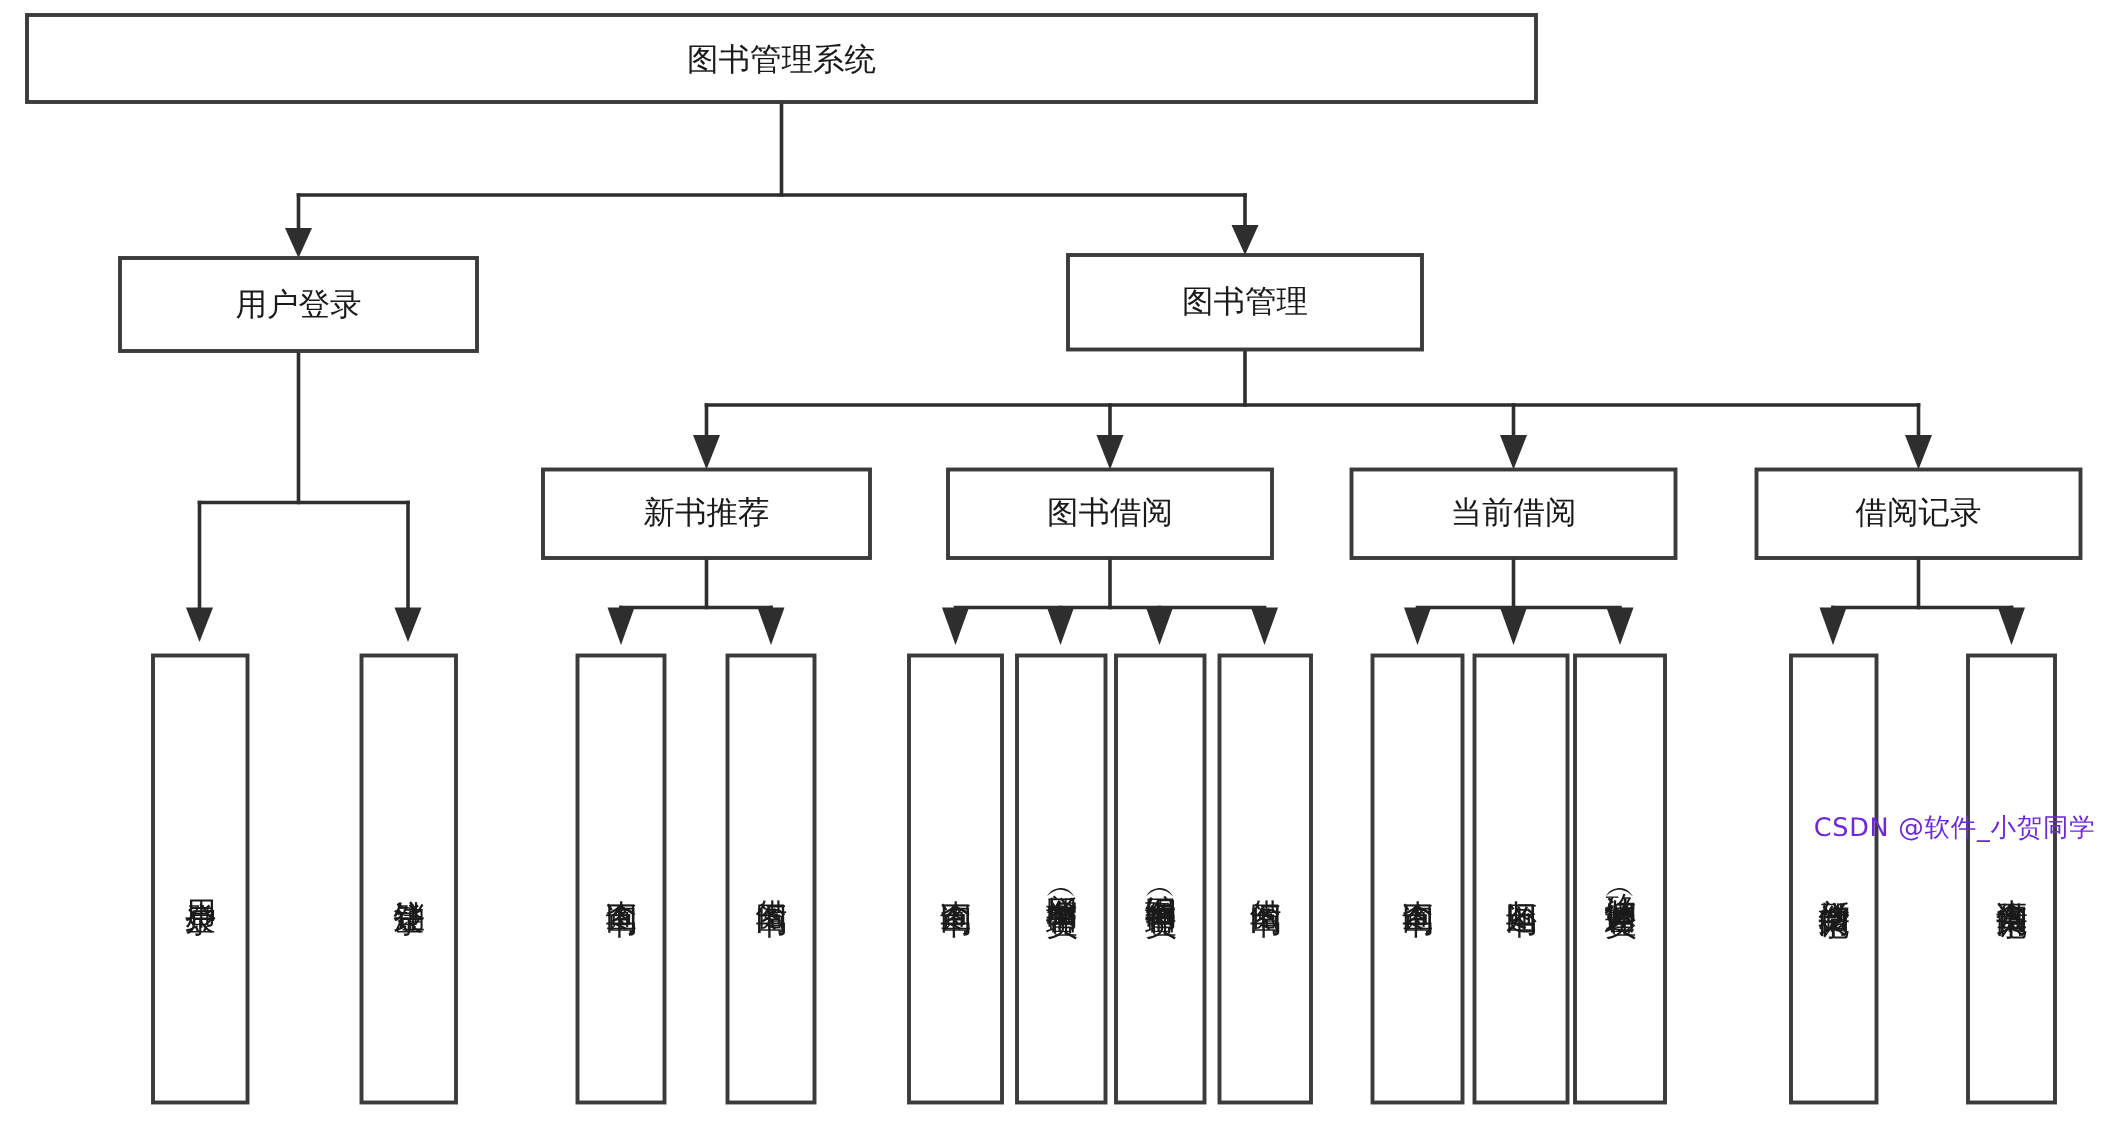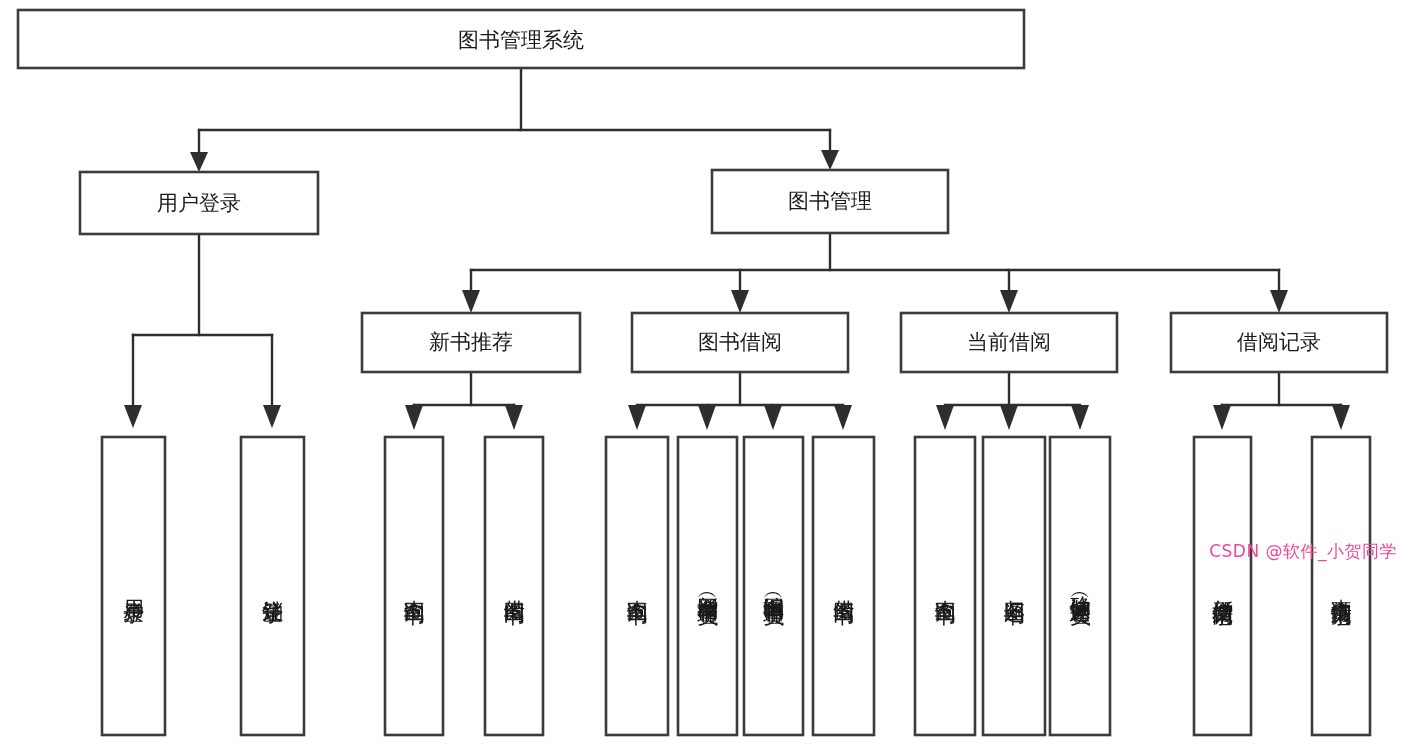--- a/index.html
+++ b/index.html
@@ -65,21 +65,21 @@
     justify-content: center;
     white-space: nowrap;
     pointer-events: none;
   }
   .watermark {
     position: absolute;
     right: 8px;
     bottom: 4px;
     font-family: "DejaVu Sans", "Liberation Sans", sans-serif;
     font-size: 17px;
-    color: #ec4899;
+    color: #6d28d9;
     letter-spacing: 0.5px;
     white-space: nowrap;
     text-align: center;
   }
 </style>
 </head>
 <body>
 
 <div id="diagram-root">
 

